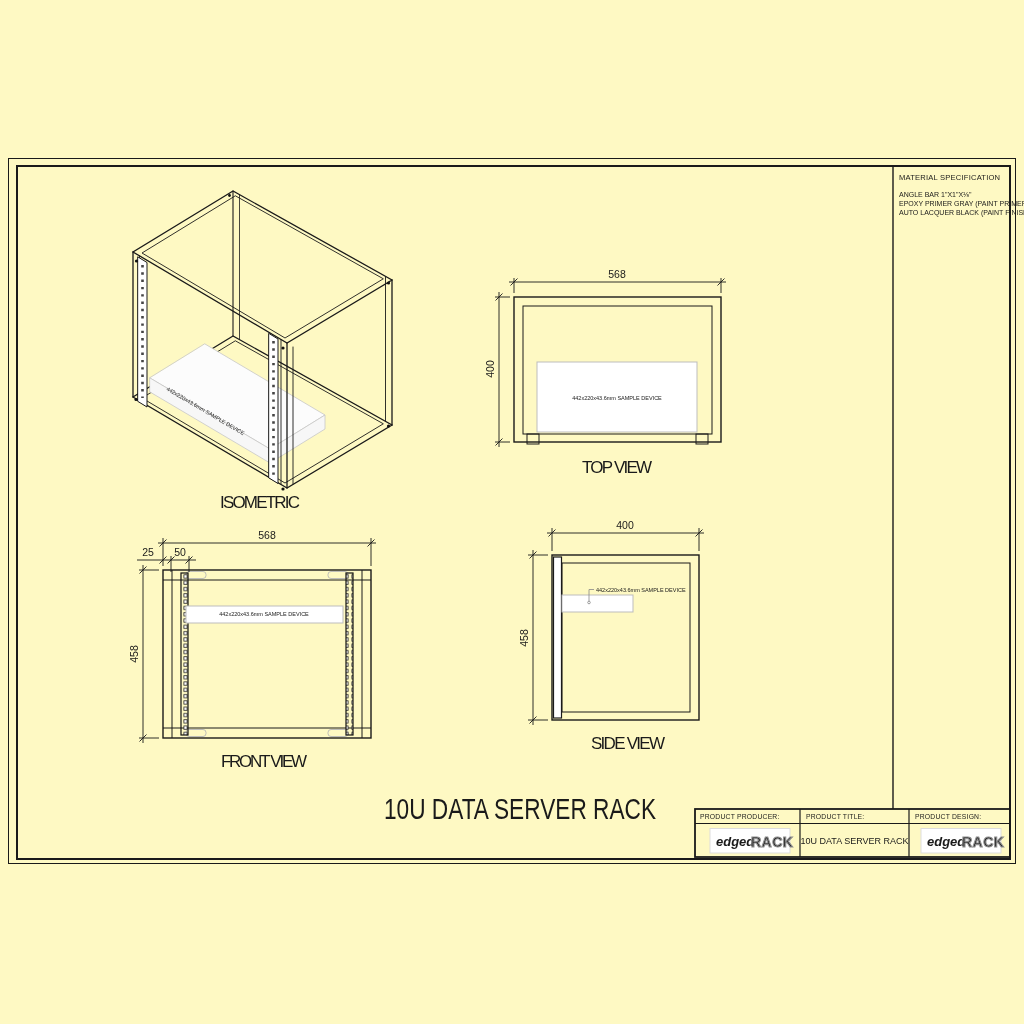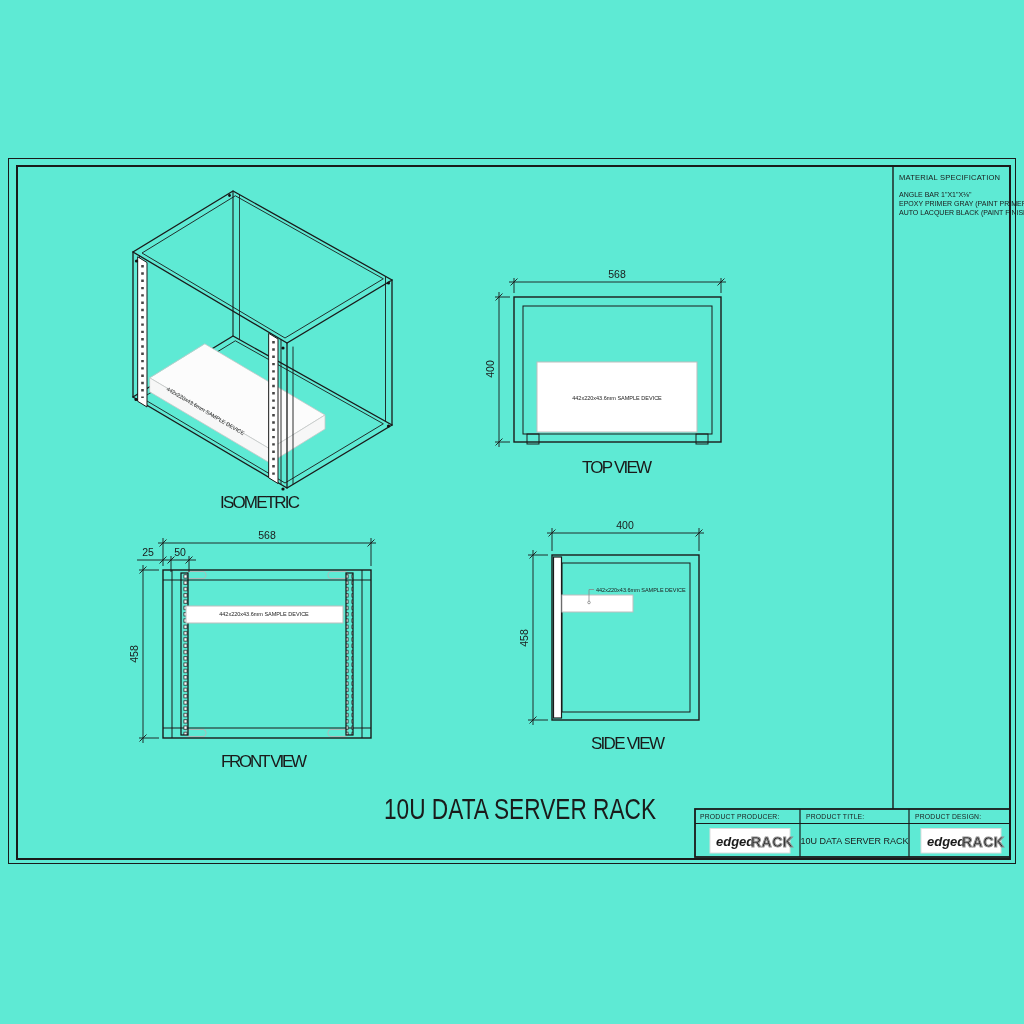--- a/index.html
+++ b/index.html
@@ -1,16 +1,16 @@
 <!DOCTYPE html>
 <html><head>
 <meta charset="utf-8">
 <style>
   html,body{margin:0;padding:0;background:#ffffff;}
-  .page{position:relative;width:1024px;height:1024px;background:#5eead4;overflow:hidden;
+  .page{position:relative;width:1024px;height:1024px;background:#fef9c3;overflow:hidden;
         font-family:"Liberation Sans", sans-serif;}
   svg text{font-family:"Liberation Sans", sans-serif;fill:#1a1a1a;}
 </style>
 </head>
 <body>
 
 <div class="page">
 <svg width="1024" height="1024" viewBox="0 0 1024 1024">
   <defs>
     <pattern id="rackholes" width="7" height="6.3" patternUnits="userSpaceOnUse">

